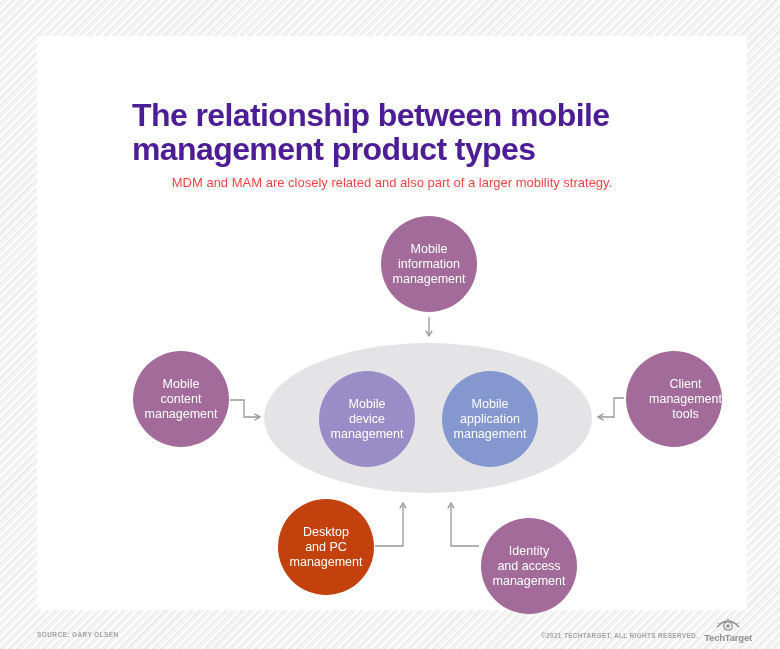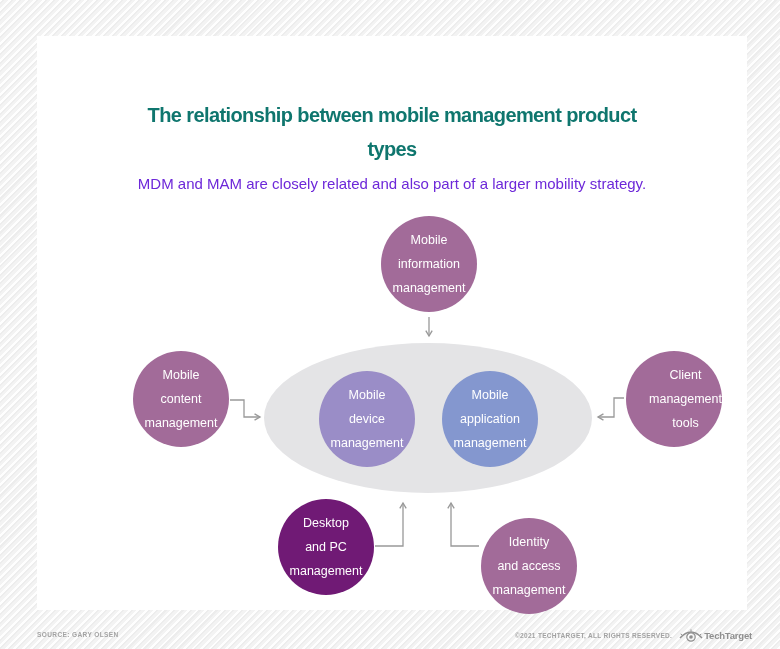--- a/index.html
+++ b/index.html
@@ -21,35 +21,34 @@
     position: absolute;
     left: 37px; top: 36px;
     width: 710px; height: 574px;
     background: #ffffff;
   }
   .title {
     position: absolute;
     left: 50%; top: 62px;
     transform: translateX(-50%);
     width: 520px;
-    text-align: center;
-    font-size: 20px;
+    font-size: 32px;
     line-height: 34px;
     font-weight: bold;
     letter-spacing: -0.6px;
-    color: #0f766e;
+    color: #4c1d95;
   }
   .subtitle {
     position: absolute;
     left: 50%; top: 139px;
     transform: translateX(-50%);
     width: 600px;
     text-align: center;
-    font-size: 15px;
-    color: #6d28d9;
+    font-size: 13px;
+    color: #ef4444;
   }
   .hub-ellipse {
     position: absolute;
     left: 227px; top: 307px;
     width: 328px; height: 150px;
     border-radius: 50%;
     background: #e4e4e6;
   }
   .connectors {
     position: absolute;
@@ -61,21 +60,21 @@
     width: 96px; height: 96px;
     border-radius: 50%;
     display: flex;
     align-items: center;
     justify-content: center;
     text-align: center;
   }
   .node-label {
     color: #ffffff;
     font-size: 12.5px;
-    line-height: 24px;
+    line-height: 15px;
     white-space: pre-line;
   }
   .n-info     { left: 344px; top: 180px; }
   .n-content  { left:  96px; top: 315px; }
   .n-client   { left: 589px; top: 315px; }
   .n-desktop  { left: 241px; top: 463px; }
   .n-identity { left: 444px; top: 482px; }
   .n-mdm      { left: 282px; top: 335px; }
   .n-mam      { left: 405px; top: 335px; }
   .footer-source {
@@ -95,21 +94,21 @@
   }
   .footer-copyright {
     font-size: 6.5px;
     letter-spacing: 0.3px;
     color: #a3a3a3;
     font-weight: bold;
     margin-bottom: 4px;
   }
   .brand {
     display: flex;
-    flex-direction: row;
+    flex-direction: column;
     align-items: center;
   }
   .brand-wordmark {
     font-size: 9.5px;
     font-weight: bold;
     color: #8f8f8f;
     letter-spacing: -0.2px;
   }
 </style>
 </head>
@@ -148,21 +147,21 @@
 content
 management</span>
     </div>
 
     <div class="node n-client" style="background: rgb(162, 107, 153); justify-content: flex-end;">
       <span class="node-label">Client
 management
 tools</span>
     </div>
 
-    <div class="node n-desktop" style="background: #701a75;">
+    <div class="node n-desktop" style="background: #c2410c;">
       <span class="node-label">Desktop
 and PC
 management</span>
     </div>
 
     <div class="node n-identity" style="background: rgb(162, 107, 153);">
       <span class="node-label">Identity
 and access
 management</span>
     </div>

